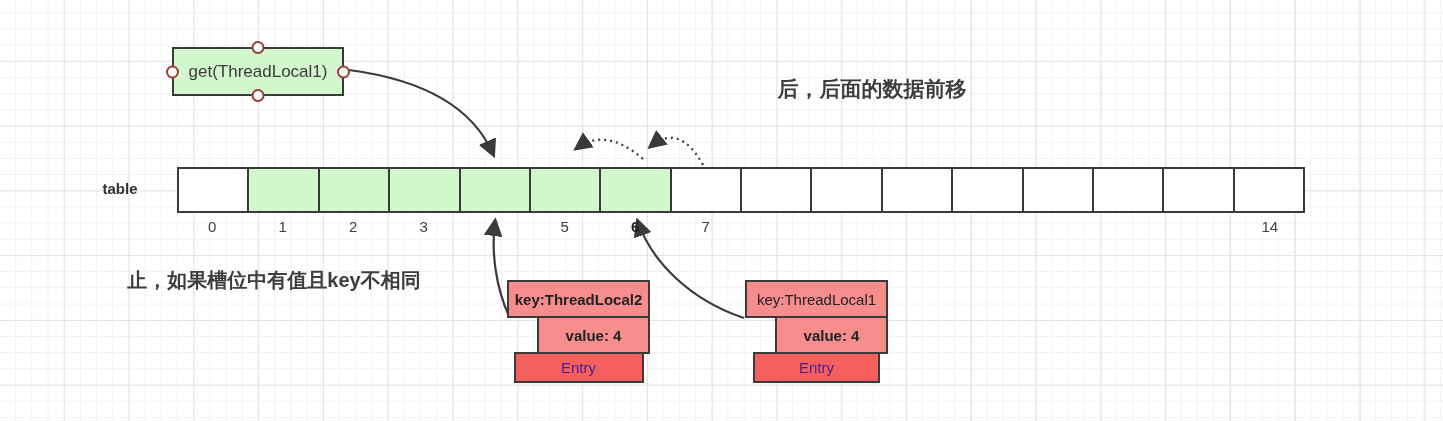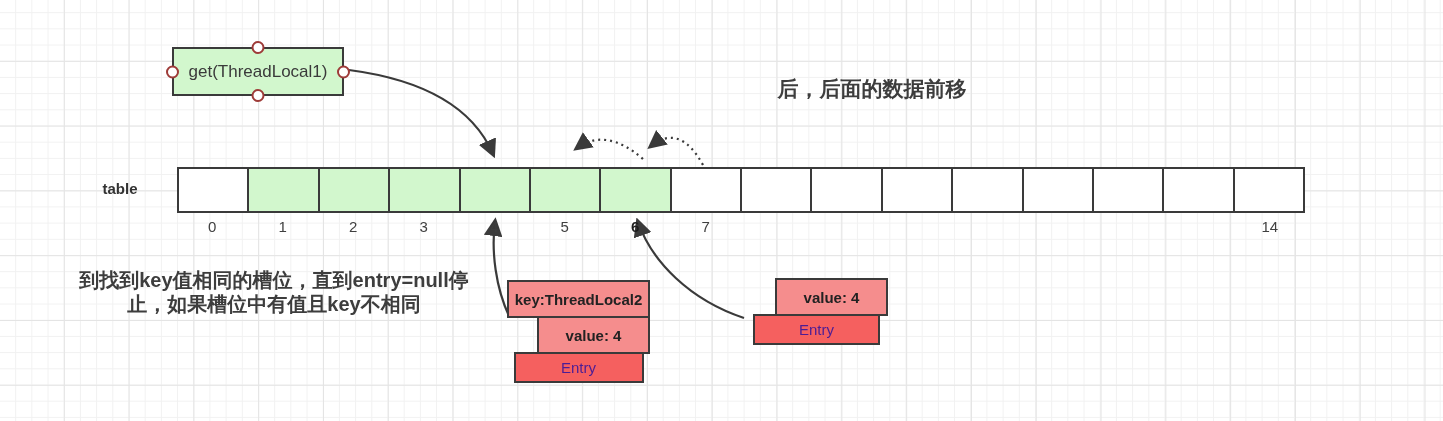--- a/index.html
+++ b/index.html
@@ -146,28 +146,28 @@
       <div class="idx"></div>
       <div class="idx"></div>
       <div class="idx"></div>
       <div class="idx"></div>
       <div class="idx"></div>
       <div class="idx"></div>
       <div class="idx">14</div>
     </div>
 
   <div class="note">
-    <div>到找到key值相同的槽位，直到entry=null停</div>
     <div>止，如果槽位中有值且key不相同</div>
   </div>
 
   <div class="stack s1">
     <div class="kv bold">key:ThreadLocal2</div>
     <div class="kv value">value: 4</div>
     <div class="entry">Entry</div>
   </div>
 
   <div class="stack s2">
+    <div class="kv">key:ThreadLocal1</div>
     <div class="kv value">value: 4</div>
     <div class="entry">Entry</div>
   </div>
 
 </div>
 
 </body></html>

